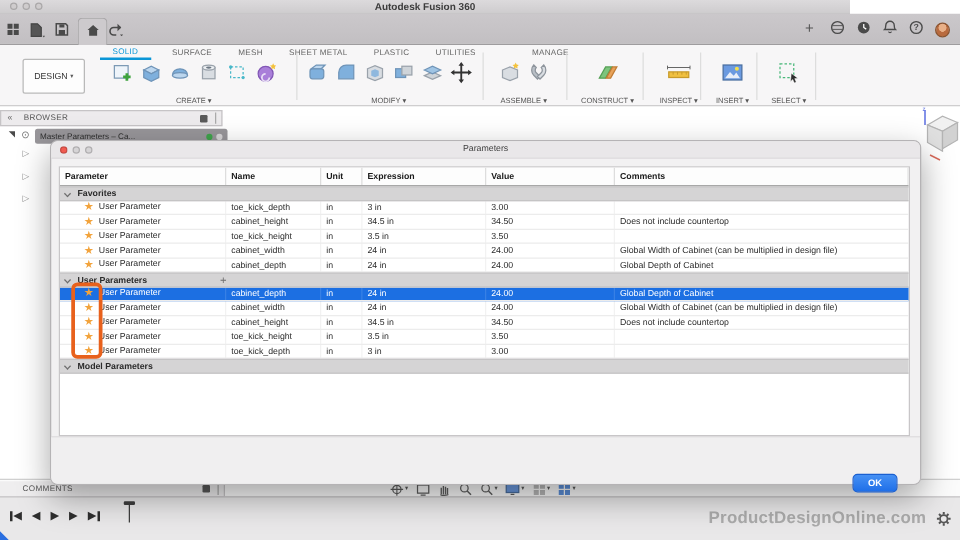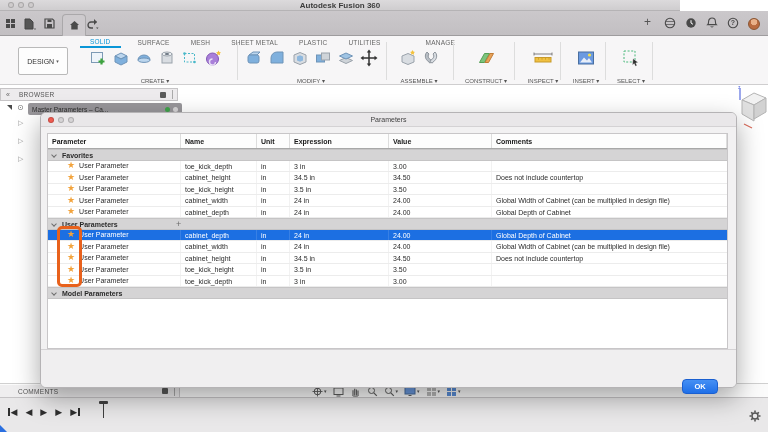--- a/index.html
+++ b/index.html
@@ -614,20 +614,21 @@
       </span>
     <span class="pb">
         <span>▶</span>
         <span class="bar"></span>
       </span>
   </div>
   <div id="tl-marker">
     <div class="cap"></div>
       <div class="stem"></div>
   </div>
+  <div id="watermark">ProductDesignOnline.com</div>
   <span id="bottom-gear"><svg width="12" height="12" viewBox="0 0 12 12">
         <circle cx="6" cy="6" r="3" fill="none" stroke="#555" stroke-width="1.4"></circle>
         <g stroke="#555" stroke-width="1.6">
           <path d="M6 0.5v2M6 9.5v2M0.5 6h2M9.5 6h2M2.2 2.2l1.4 1.4M8.4 8.4l1.4 1.4M9.8 2.2L8.4 3.6M3.6 8.4L2.2 9.8"></path>
         </g>
       </svg></span>
   <div id="corner-notch"></div>
 </div>
 
 </body></html>

